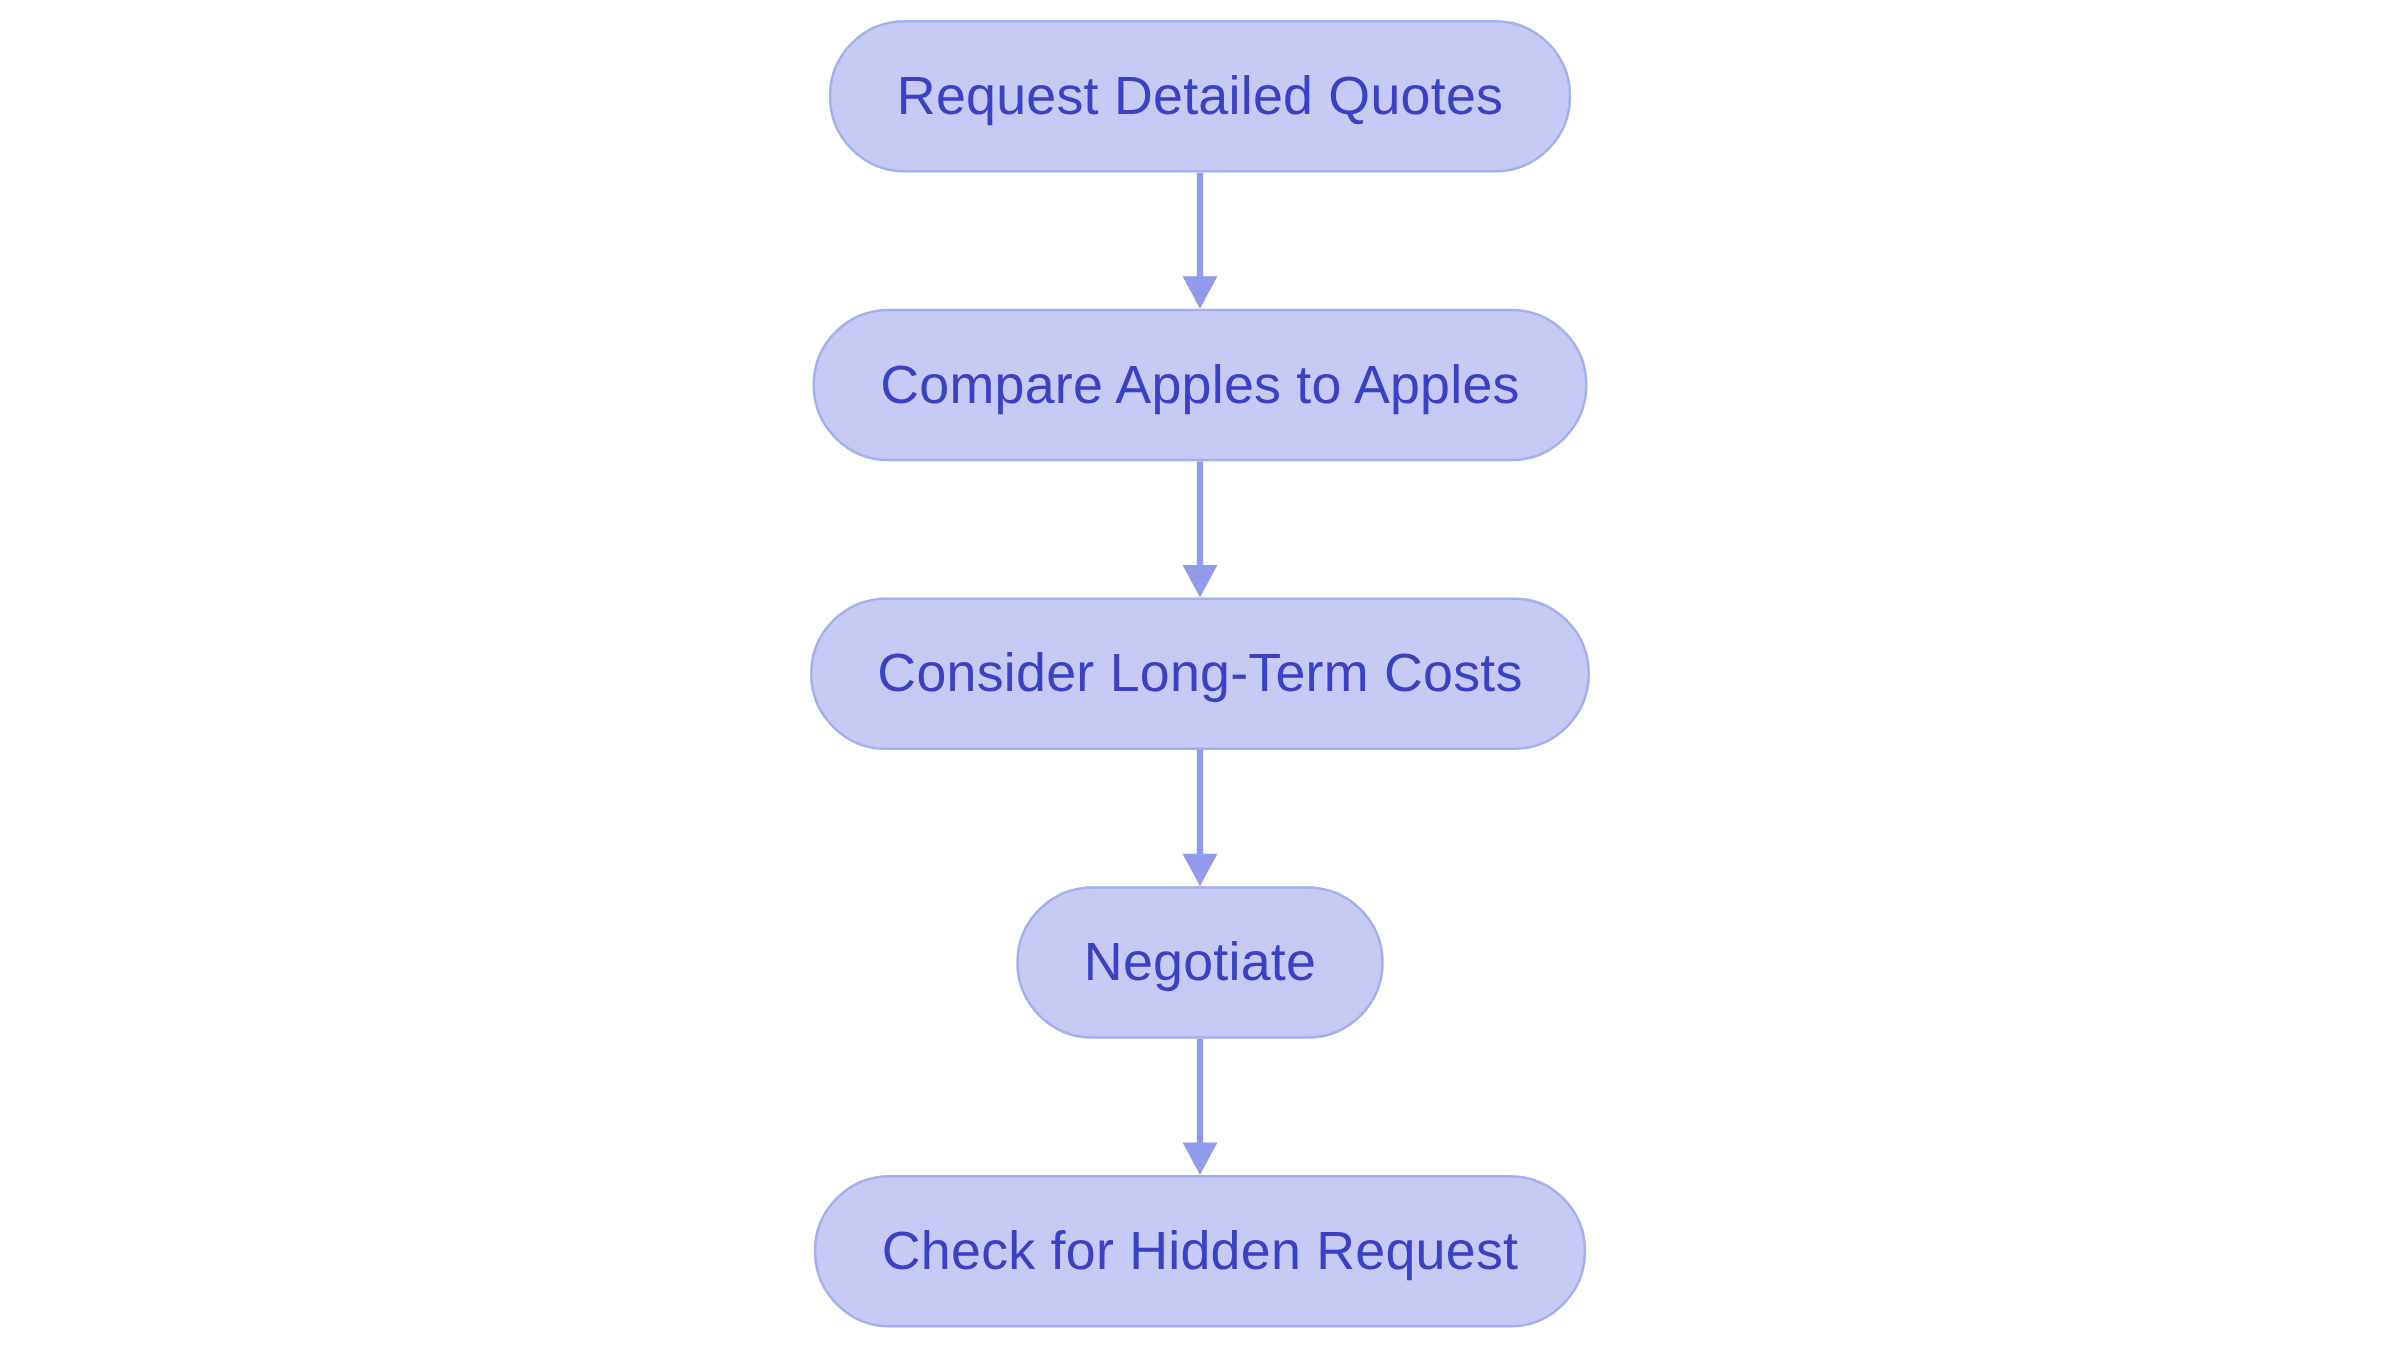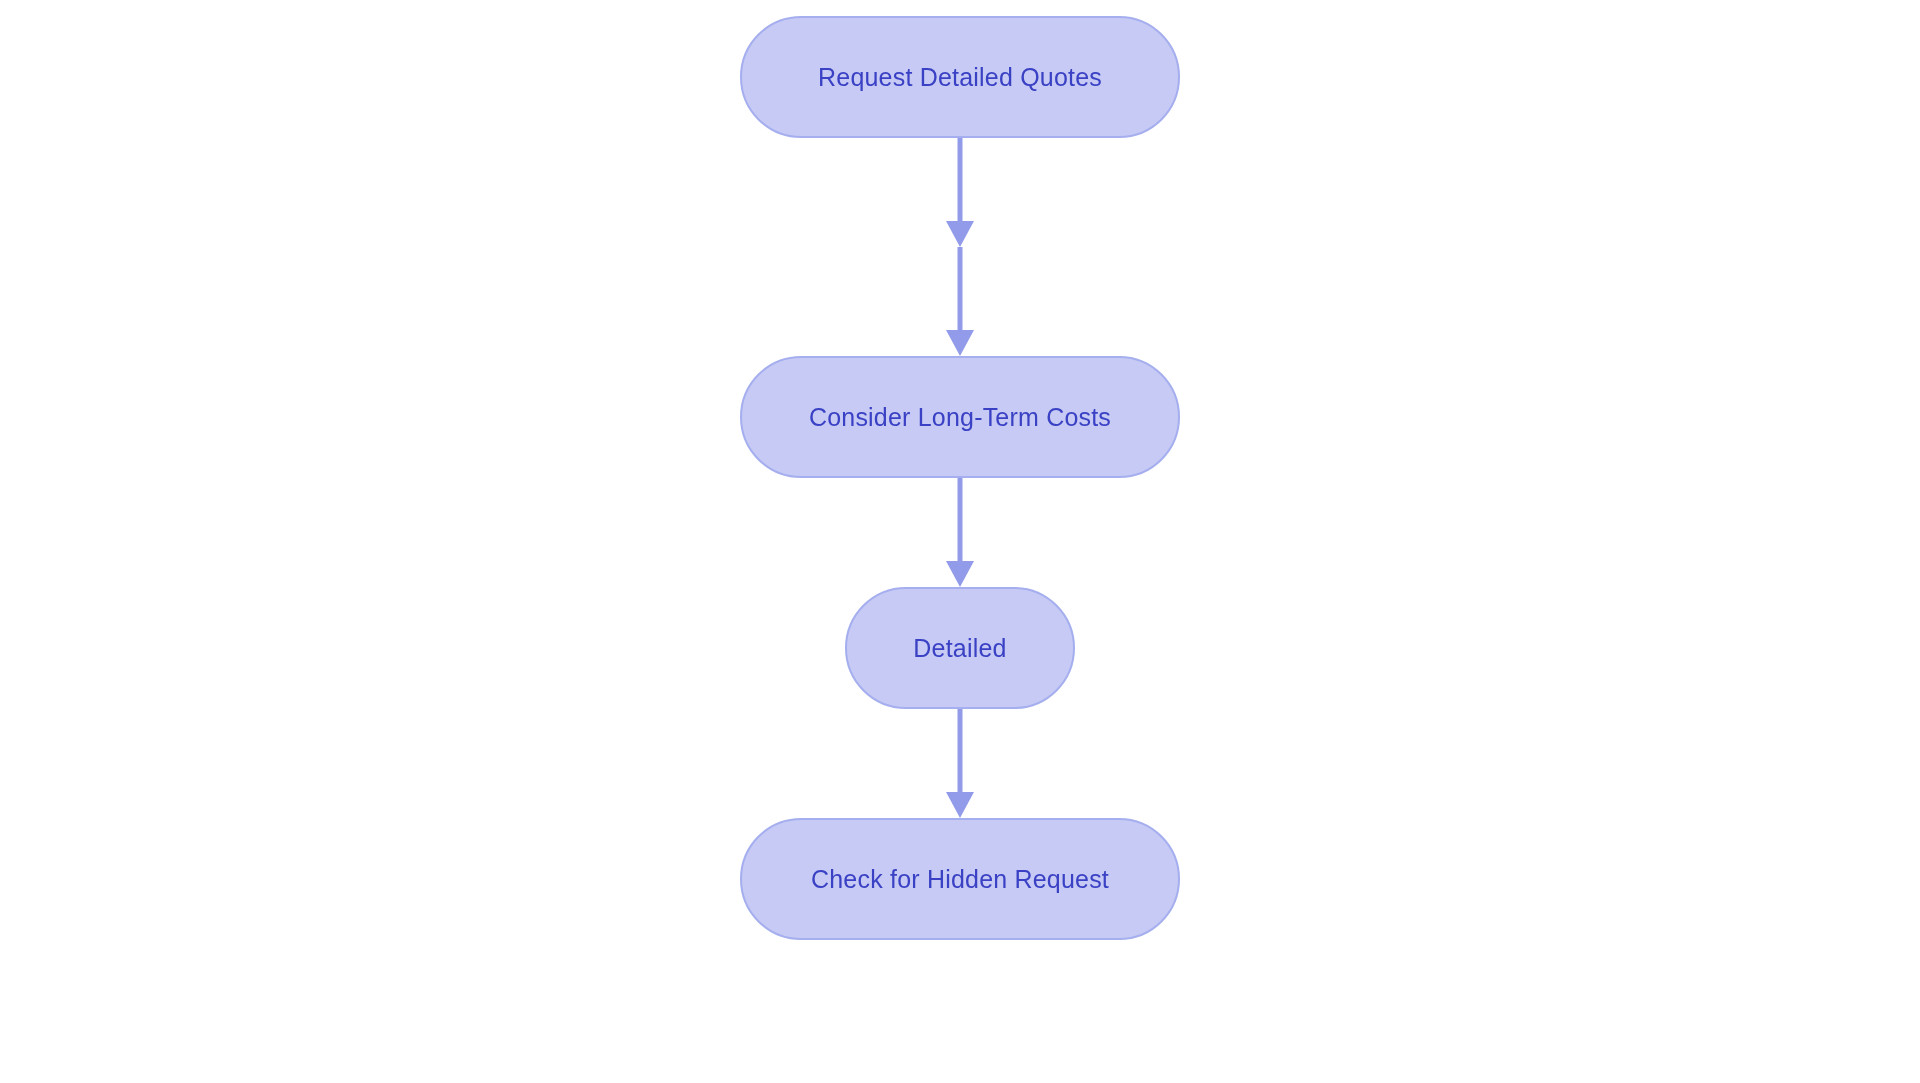--- a/index.html
+++ b/index.html
@@ -33,21 +33,21 @@
     border: 2px solid var(--node_border, #a5aeee);
     display: flex;
     align-items: center;
     justify-content: center;
     flex: 0 0 auto;
   }
   .node.wide {
     min-width: 440px;
   }
   .node-label {
-    font-size: 25px;
+    font-size: 43px;
     line-height: 1;
     letter-spacing: 0.2px;
     color: var(--node_text, #3a41c4);
     white-space: nowrap;
     text-align: center;
   }
   .connector {
     height: 109px;
     flex: 0 0 auto;
     display: flex;
@@ -68,41 +68,44 @@
     <span class="node-label">Request Detailed Quotes</span>
   </div>
 
   <div class="connector">
     <svg width="32" height="109" viewBox="0 0 32 109">
       <line x1="16" y1="0" x2="16" y2="85" stroke="currentColor" stroke-width="5"></line>
       <polygon points="2,83 30,83 16,109" fill="currentColor"></polygon>
     </svg>
   </div>
 
+  <div class="node wide">
+    <span class="node-label">Compare Apples to Apples</span>
+  </div>
 
   <div class="connector">
     <svg width="32" height="109" viewBox="0 0 32 109">
       <line x1="16" y1="0" x2="16" y2="85" stroke="currentColor" stroke-width="5"></line>
       <polygon points="2,83 30,83 16,109" fill="currentColor"></polygon>
     </svg>
   </div>
 
   <div class="node wide">
     <span class="node-label">Consider Long-Term Costs</span>
   </div>
 
   <div class="connector">
     <svg width="32" height="109" viewBox="0 0 32 109">
       <line x1="16" y1="0" x2="16" y2="85" stroke="currentColor" stroke-width="5"></line>
       <polygon points="2,83 30,83 16,109" fill="currentColor"></polygon>
     </svg>
   </div>
 
   <div class="node">
-    <span class="node-label">Detailed</span>
+    <span class="node-label">Negotiate</span>
   </div>
 
   <div class="connector">
     <svg width="32" height="109" viewBox="0 0 32 109">
       <line x1="16" y1="0" x2="16" y2="85" stroke="currentColor" stroke-width="5"></line>
       <polygon points="2,83 30,83 16,109" fill="currentColor"></polygon>
     </svg>
   </div>
 
   <div class="node wide">

